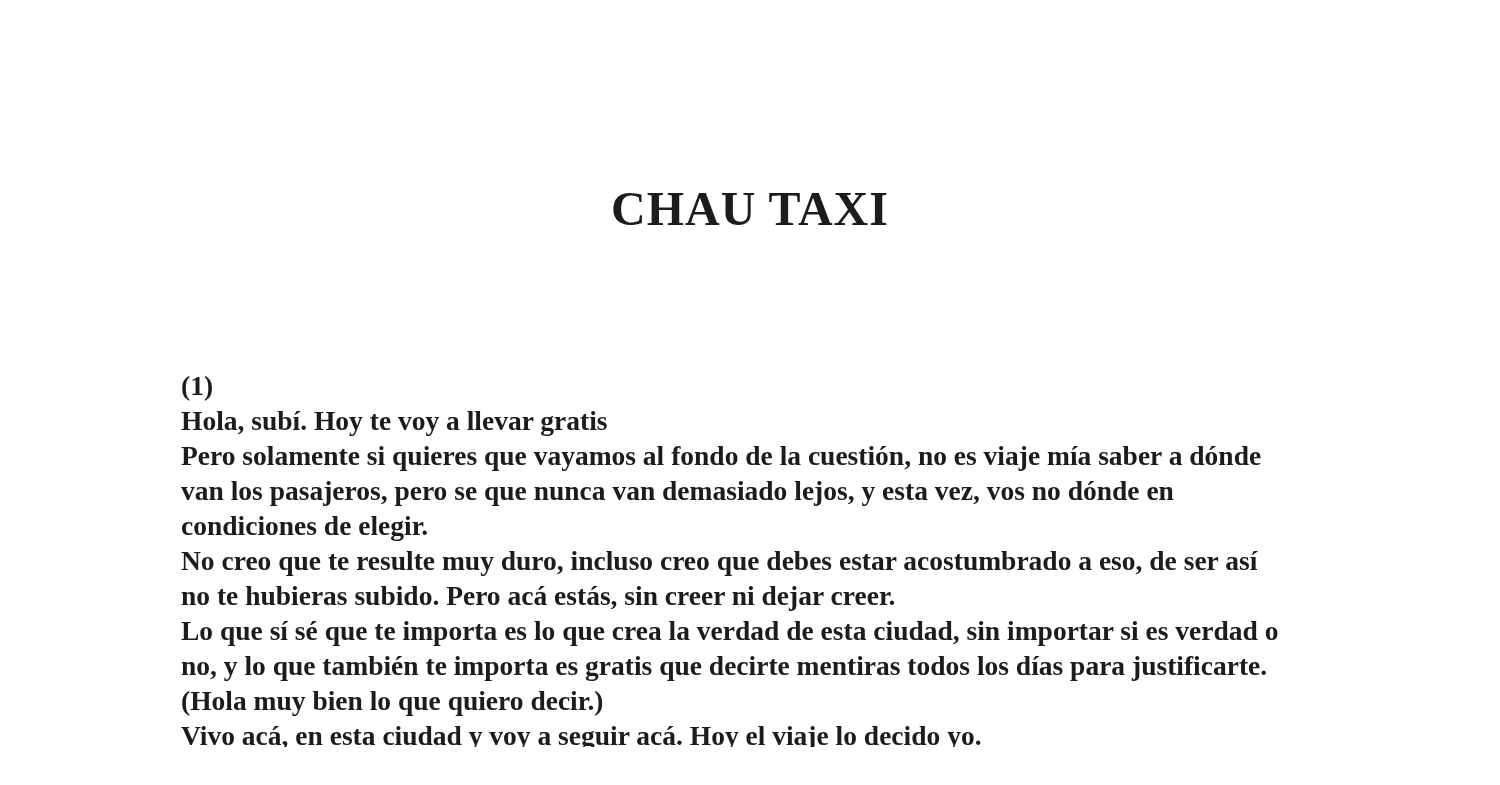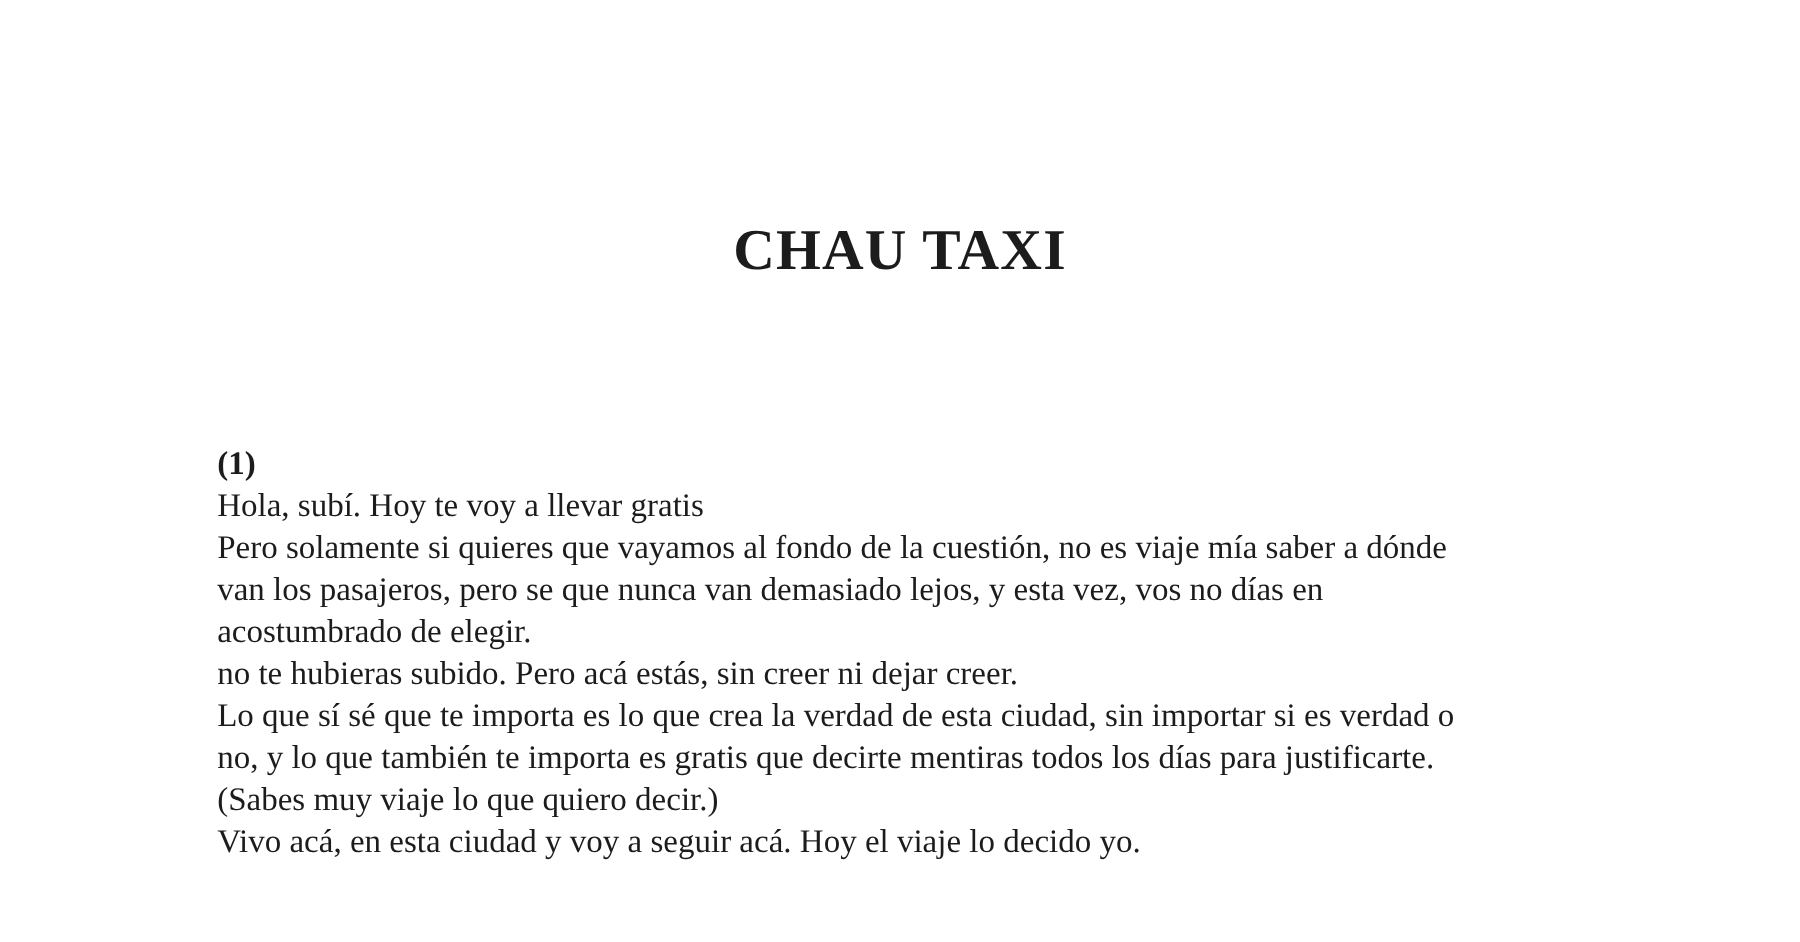--- a/index.html
+++ b/index.html
@@ -28,38 +28,40 @@
   }
   .doc-text {
     margin-top: 131px;
     margin-left: 181px;
     font-size: 27.5px;
     line-height: 35px;
     white-space: nowrap;
   }
   .text-line {
     display: block;
+    font-weight: bold;
   }
   .section-number {
     font-weight: bold;
   }
 </style>
 </head>
 <body>
 
 <div class="page">
 
   <h1 class="doc-title">CHAU TAXI</h1>
 
   <div class="doc-text">
     <span class="text-line section-number">(1)</span>
     <span class="text-line">Hola, subí. Hoy te voy a llevar gratis</span>
     <span class="text-line">Pero solamente si quieres que vayamos al fondo de la cuestión, no es viaje mía saber a dónde</span>
-    <span class="text-line">van los pasajeros, pero se que nunca van demasiado lejos, y esta vez, vos no días en</span>
-    <span class="text-line">acostumbrado de elegir.</span>
+    <span class="text-line">van los pasajeros, pero se que nunca van demasiado lejos, y esta vez, vos no dónde en</span>
+    <span class="text-line">condiciones de elegir.</span>
+    <span class="text-line">No creo que te resulte muy duro, incluso creo que debes estar acostumbrado a eso, de ser así</span>
     <span class="text-line">no te hubieras subido. Pero acá estás, sin creer ni dejar creer.</span>
     <span class="text-line">Lo que sí sé que te importa es lo que crea la verdad de esta ciudad, sin importar si es verdad o</span>
     <span class="text-line">no, y lo que también te importa es gratis que decirte mentiras todos los días para justificarte.</span>
-    <span class="text-line">(Sabes muy viaje lo que quiero decir.)</span>
+    <span class="text-line">(Hola muy bien lo que quiero decir.)</span>
     <span class="text-line">Vivo acá, en esta ciudad y voy a seguir acá. Hoy el viaje lo decido yo.</span>
   </div>
 
 </div>
 
 </body></html>

